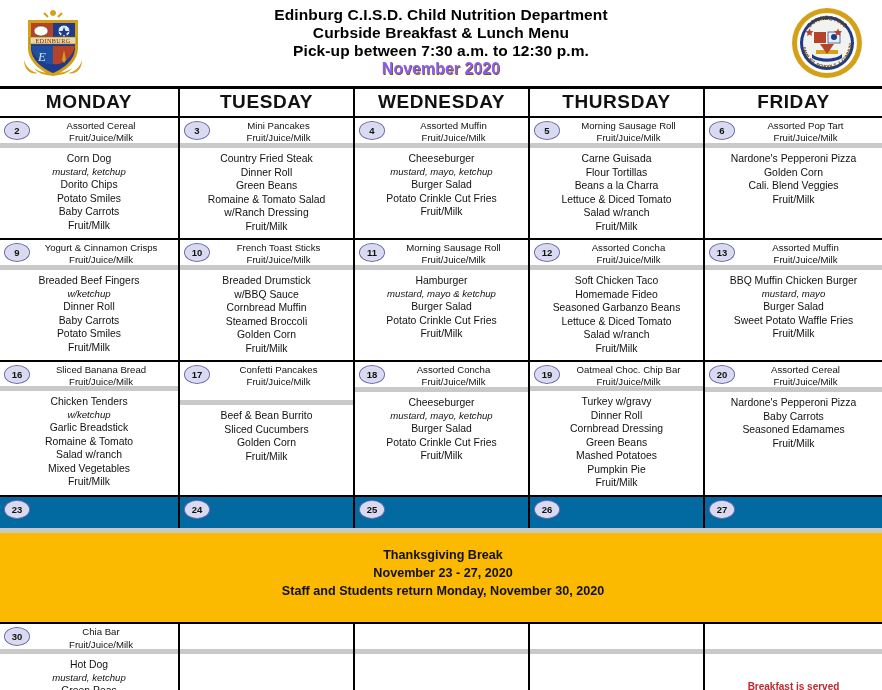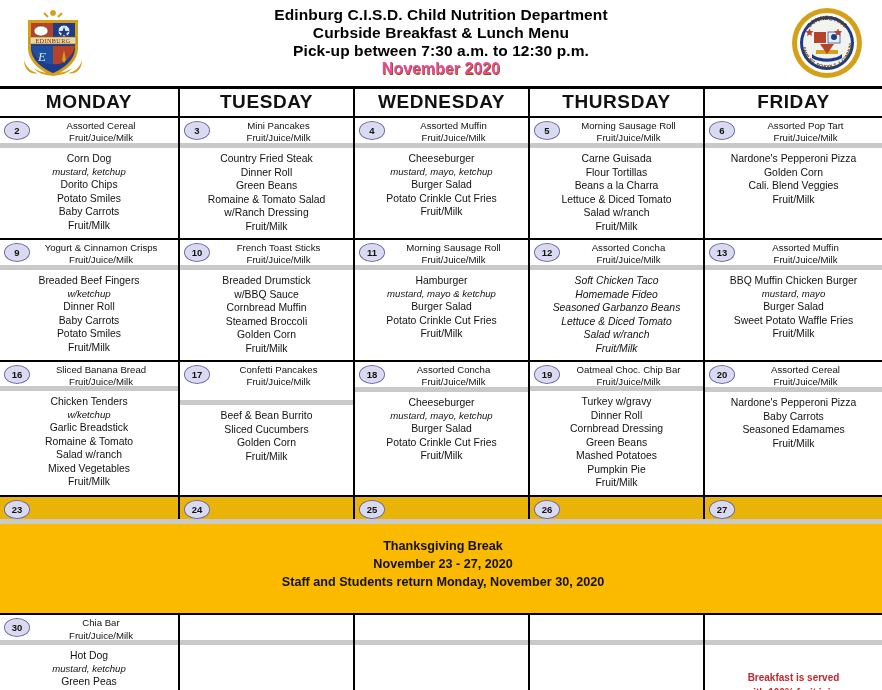--- a/index.html
+++ b/index.html
@@ -21,21 +21,21 @@
   }
   .logo-left{position:absolute;left:14px;top:4px;width:78px;height:78px;}
   .logo-right{position:absolute;right:18px;top:6px;width:74px;height:74px;}
   .title-block{text-align:center;line-height:1.16;padding-bottom:2px;}
   .title-block .t1,.title-block .t2,.title-block .t3{
     font-weight:bold;color:#000;letter-spacing:.1px;
   }
   .title-block .t1{font-size:15.5px;}
   .title-block .t2{font-size:15.5px;}
   .title-block .t3{font-size:15.5px;}
-  .title-block .t4{font-size:16px;font-weight:bold;color:#ec4899;
+  .title-block .t4{font-size:16px;font-weight:bold;color:#8b5cf6;
      text-shadow:0.6px 0.6px 0 #7a5a00;}
 
   
   .daynames{display:flex;border-bottom:2px solid #000;}
   .daynames .dn{
     flex:0 0 auto;
     text-align:center;
     font-size:19px;font-weight:bold;
     letter-spacing:.6px;
     padding:2px 0 3px 0;
@@ -81,21 +81,21 @@
     box-sizing:border-box;
   }
   .lunch .line{font-size:10.4px;line-height:1.30;}
   .lunch .line.cond{font-style:italic;font-size:9.6px;}
 
   
   .holiday-week{display:flex;border-bottom:2.5px solid #000;position:relative;}
   .holiday-top{display:flex;width:100%;}
   .holiday-cellstrip{
     flex:0 0 auto;box-sizing:border-box;border-right:2px solid #000;
-    height:22px;position:relative;background:#eab308;
+    height:31px;position:relative;background:#0369a1;
   }
   .holiday-cellstrip:last-child{border-right:none;}
   .holiday-banner{
     background:#fbb900;
     border-top:5px solid #c9c9c9;
     text-align:center;
     padding:14px 0 22px 4px;
     font-weight:bold;
     color:#111;
     line-height:1.42;
@@ -303,21 +303,21 @@
             <div class="line">Potato Crinkle Cut Fries</div>
             <div class="line">Fruit/Milk</div>
           </div>
         </div>
         <div class="cell w3">
           <div class="bfast" style="height: 30px;">
             <div class="datecircle">12</div>
             <div class="line">Assorted Concha</div>
             <div class="line">Fruit/Juice/Milk</div>
           </div>
-          <div class="lunch" style="min-height: 60px; font-style: italic;">
+          <div class="lunch" style="min-height: 60px;">
             <div class="line">Soft Chicken Taco</div>
             <div class="line">Homemade Fideo</div>
             <div class="line">Seasoned Garbanzo Beans</div>
             <div class="line">Lettuce &amp; Diced Tomato</div>
             <div class="line">Salad w/ranch</div>
             <div class="line">Fruit/Milk</div>
           </div>
         </div>
         <div class="cell w4">
           <div class="bfast" style="height: 30px;">

